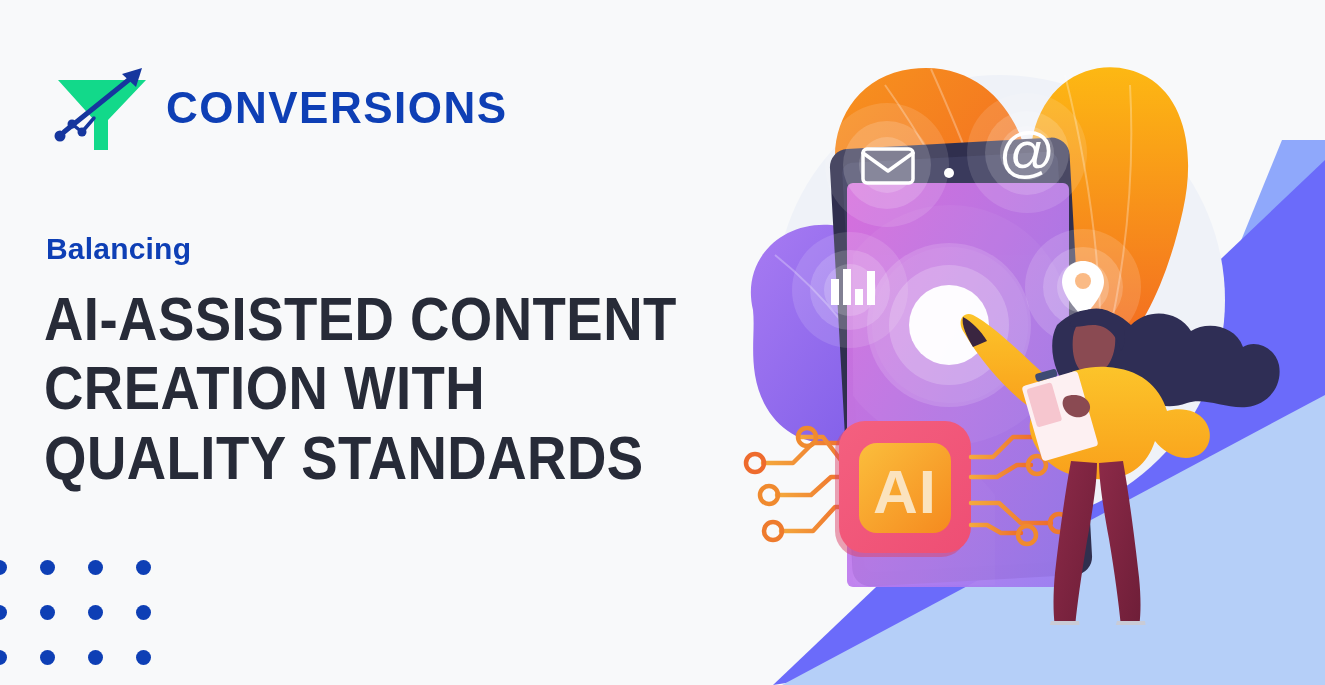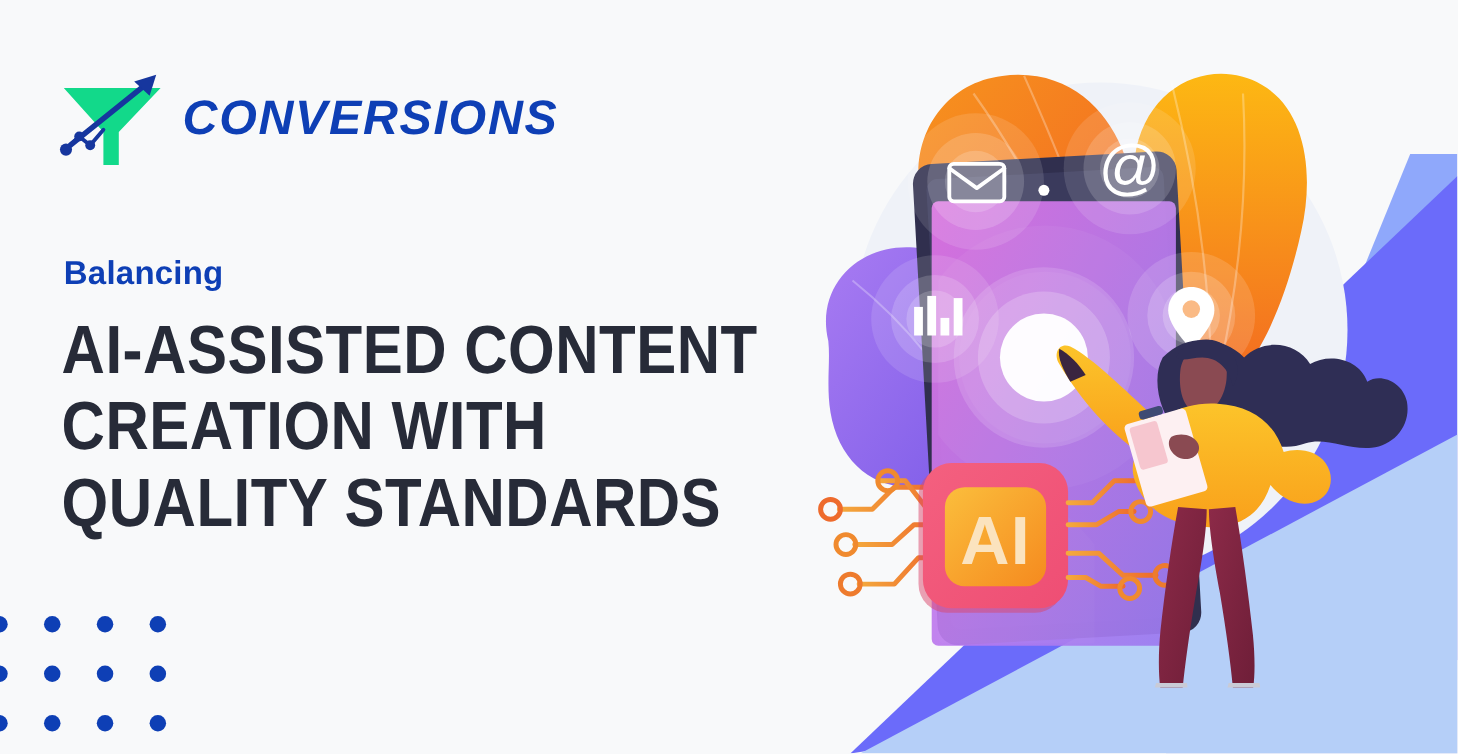--- a/index.html
+++ b/index.html
@@ -15,33 +15,33 @@
     background:#F8F9FA;
     overflow:hidden;
   }
 
   
   .bands{position:absolute;inset:0;z-index:1;pointer-events:none;}
 
   
   #logo{position:absolute;left:50px;top:62px;z-index:6;display:flex;align-items:center;}
   #logo-mark{width:108px;height:92px;flex:0 0 auto;}
-  #logo-text{margin-left:8px;display:flex;flex-direction:column;font-style:italic;}
+  #logo-text{margin-left:8px;display:flex;flex-direction:column;}
   #logo-name{
     font-size:44px;font-weight:bold;color:#0E3FB5;
     letter-spacing:1.5px;line-height:1;
     transform:scaleX(1.0);transform-origin:left center;
   }
   #logo-tag{
     font-size:26px;color:#14439B;line-height:1.25;
     margin-top:6px;letter-spacing:.2px;
   }
 
   
-  #copy{position:absolute;left:56px;top:232px;z-index:6;width:640px;}
+  #copy{position:absolute;left:44px;top:232px;z-index:6;width:640px;}
   #eyebrow{
     font-size:30px;font-weight:bold;color:#0E3FB5;
     letter-spacing:.2px;margin:0 0 18px 2px;
   }
   #headline{
     font-size:62px;font-weight:bold;color:#272B38;
     letter-spacing:.5px;line-height:1.12;margin:0;
     text-transform:uppercase;
     transform:scaleX(.88);transform-origin:left top;
     width:730px;

